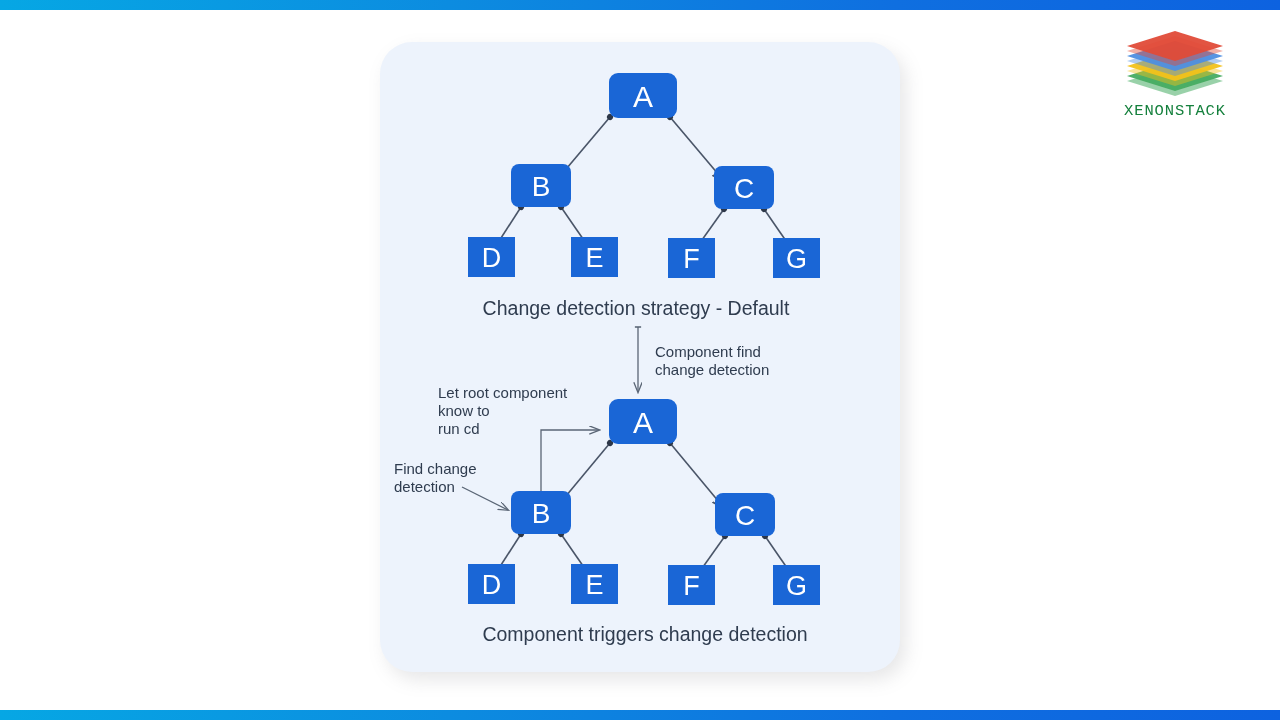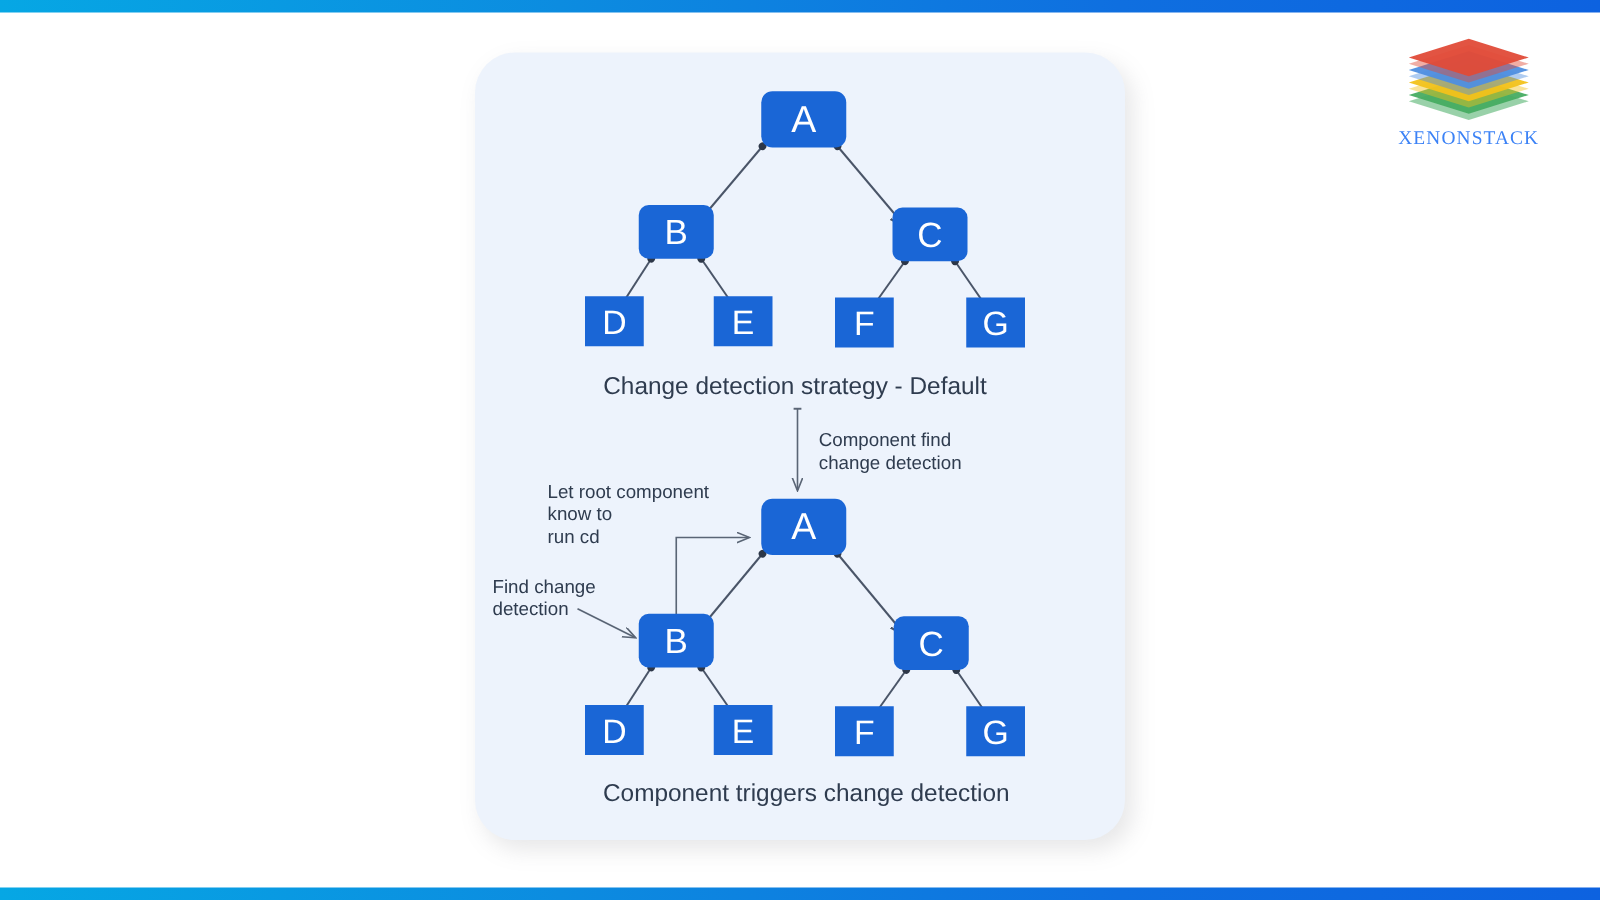--- a/index.html
+++ b/index.html
@@ -38,22 +38,22 @@
   .brand-mark {
     width: 124px;
     height: 74px;
     position: relative;
   }
   .brand-mark svg { display: block; }
   .brand-name {
     margin-top: 2px;
     font-size: 15.5px;
     letter-spacing: 0.9px;
-    color: #3b82f6;
-    font-family: Liberation Serif, serif;
+    color: #15803d;
+    font-family: Liberation Mono, monospace;
     text-align: center;
   }
 
   
   .card {
     position: absolute;
     left: 380px;
     top: 42px;
     width: 520px;
     height: 630px;

